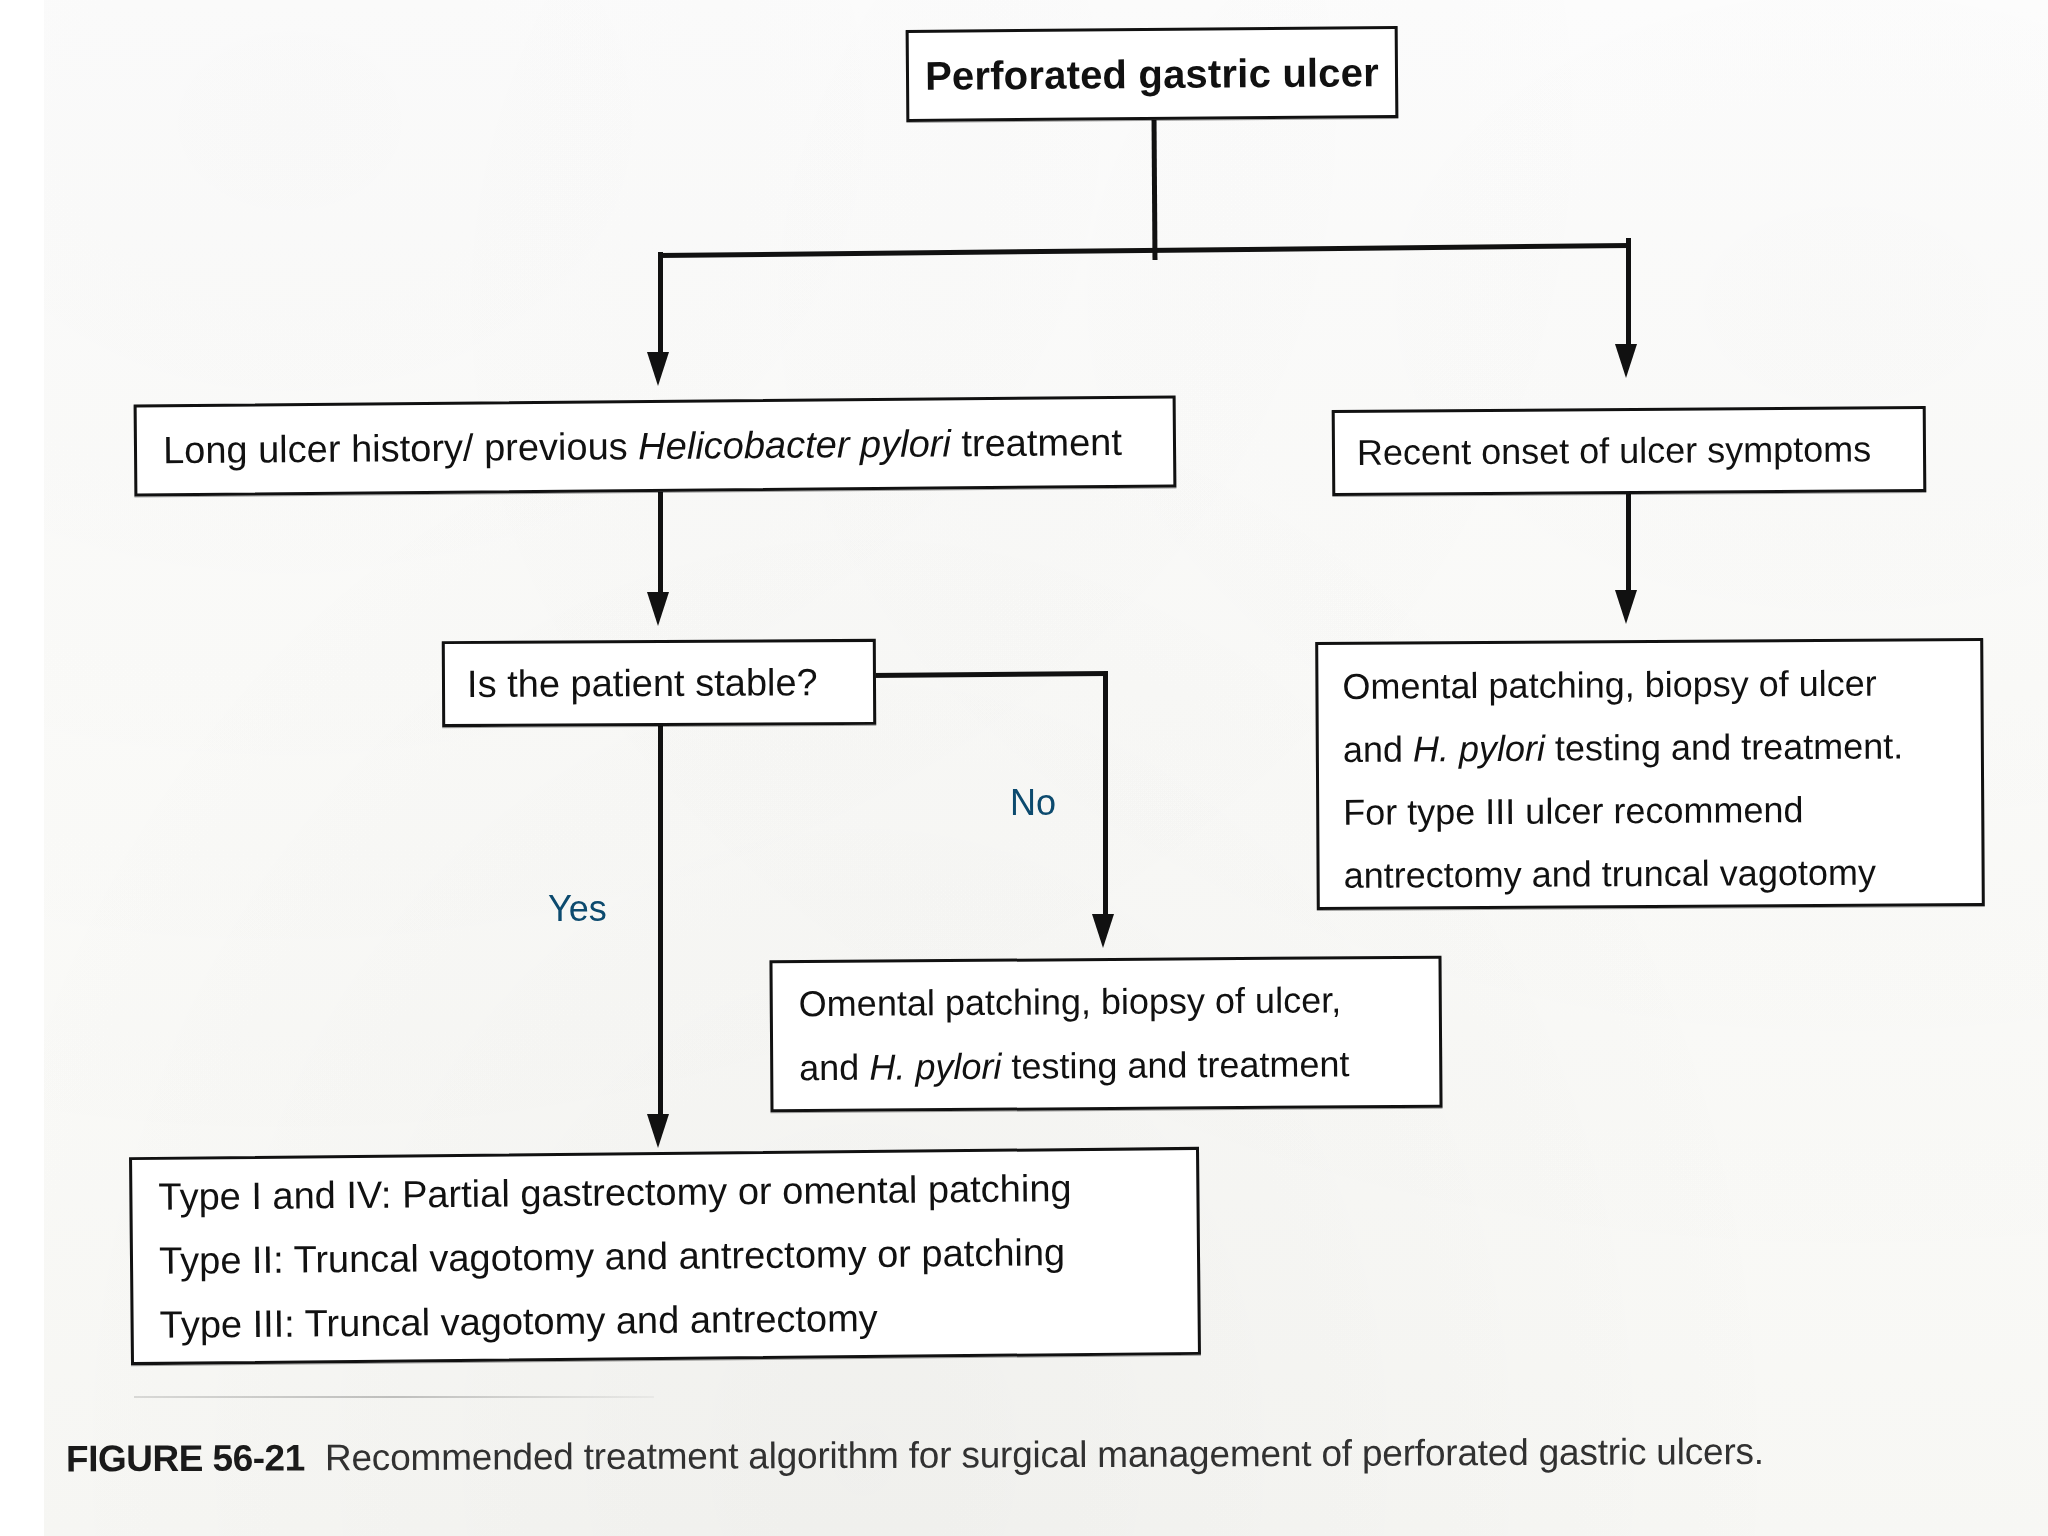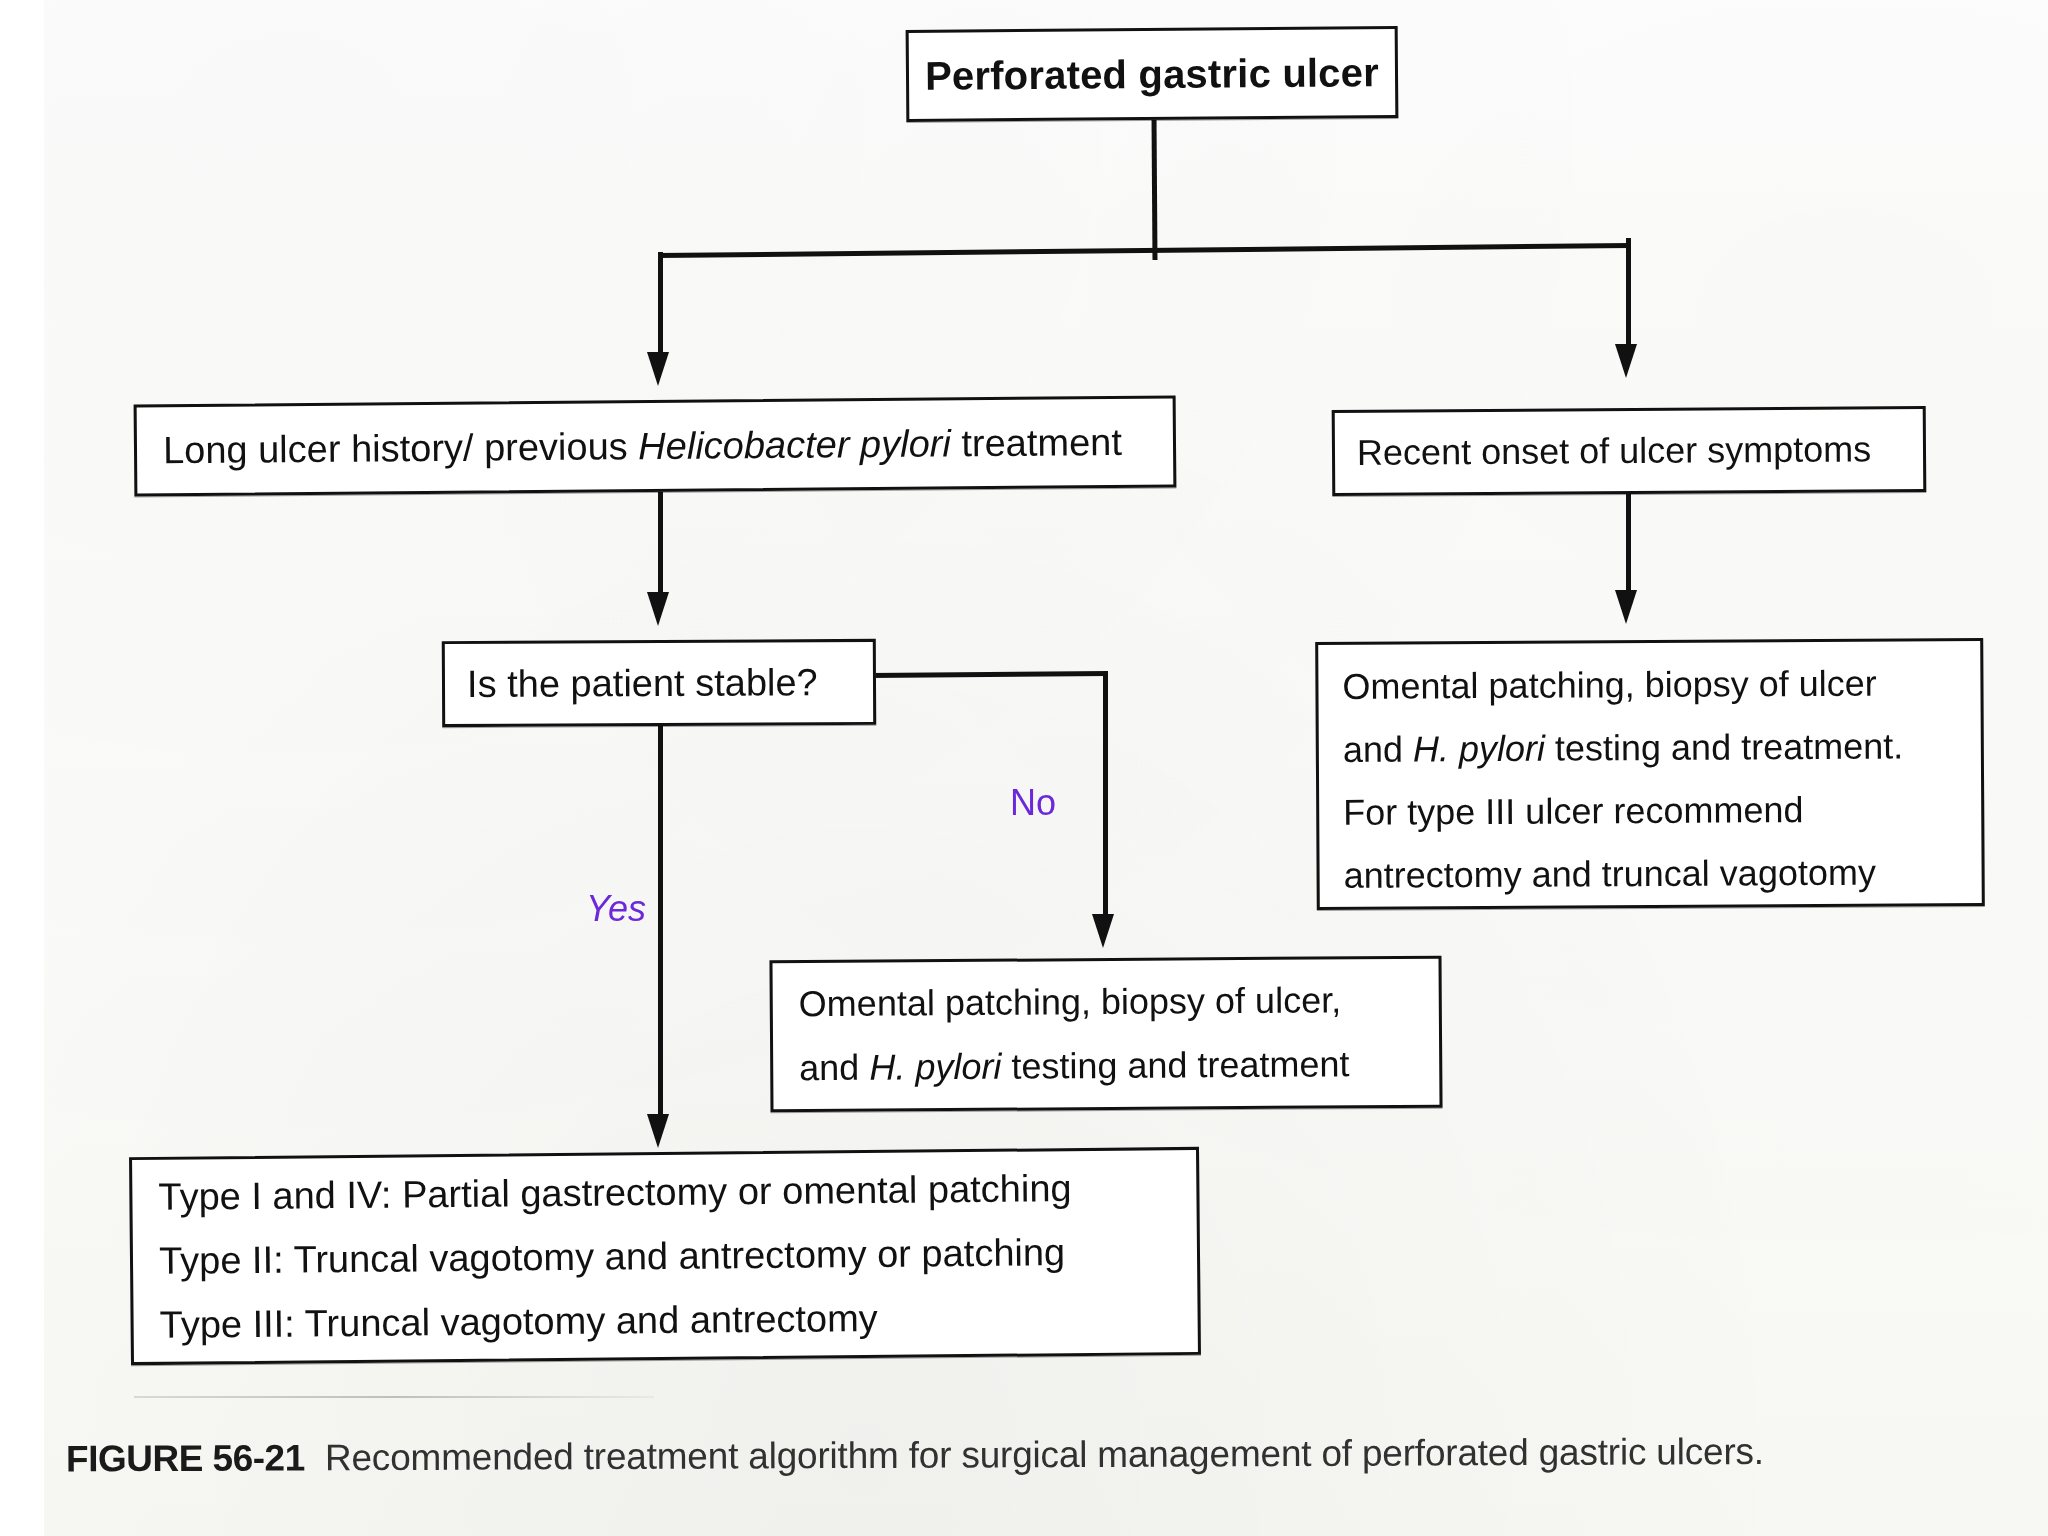--- a/index.html
+++ b/index.html
@@ -150,25 +150,25 @@
 
   
   #no-h        { left: 826px;  top: 672px;  width: 238px; transform: rotate(-0.5deg); }
   #no-v        { left: 1059px; top: 672px;  height: 252px; }
   #no-head     { left: 1048px; top: 914px; }
 
   
   .edge-label {
     position: absolute;
     font-size: 36px;
-    color: #6d28d9;
+    color: #0c4a6e;
     z-index: 4;
     white-space: nowrap;
   }
-  #label-yes { left: 542px; top: 888px; font-style: italic; }
+  #label-yes { left: 504px; top: 888px; }
   #label-no  { left: 966px; top: 782px; }
 
   
   #caption {
     position: absolute;
     left: 22px;
     top: 1434px;
     width: 2010px;
     font-size: 37px;
     color: #2a2a2a;

